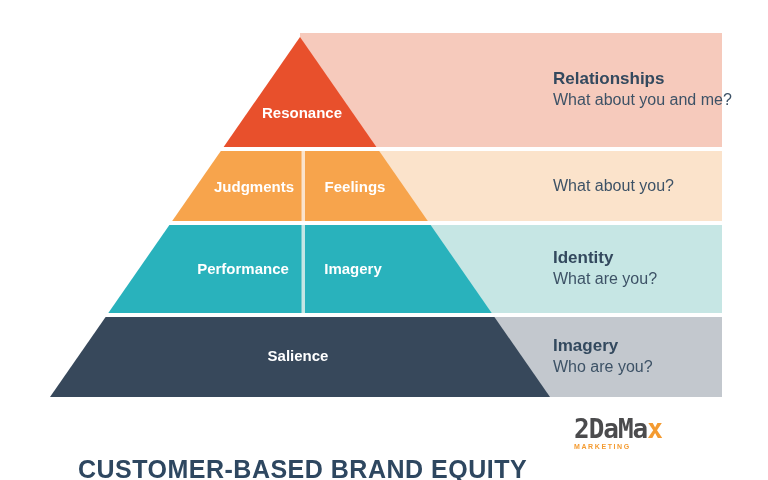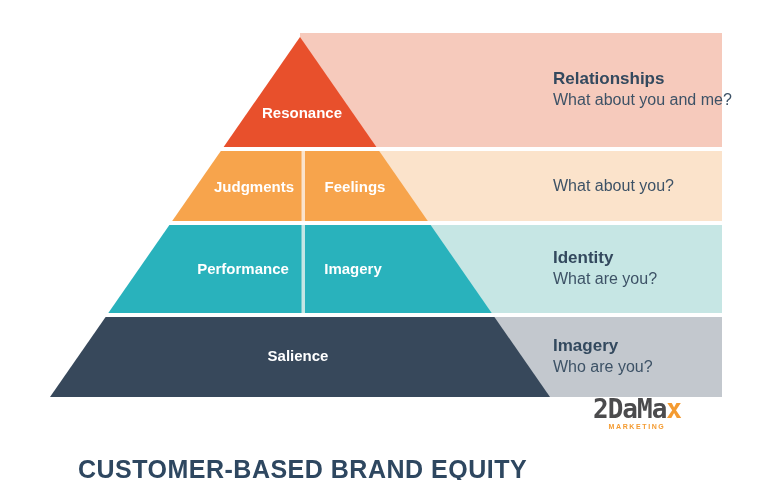--- a/index.html
+++ b/index.html
@@ -55,23 +55,23 @@
     text-align: center;
     font-size: 25px;
     font-weight: bold;
     letter-spacing: 0.5px;
     color: #2e4760;
     margin-top: 39px;
   }
   #logo {
     position: absolute;
     left: 574px;
-    top: 396px;
+    top: 416px;
     width: 126px;
-    text-align: center;
+    text-align: left;
     line-height: 1;
   }
   #logo .logo-word {
     font-family: "DejaVu Sans Mono", "Liberation Mono", monospace;
     font-size: 26px;
     font-weight: bold;
     letter-spacing: -1px;
     color: #4b4b4d;
     white-space: nowrap;
   }

